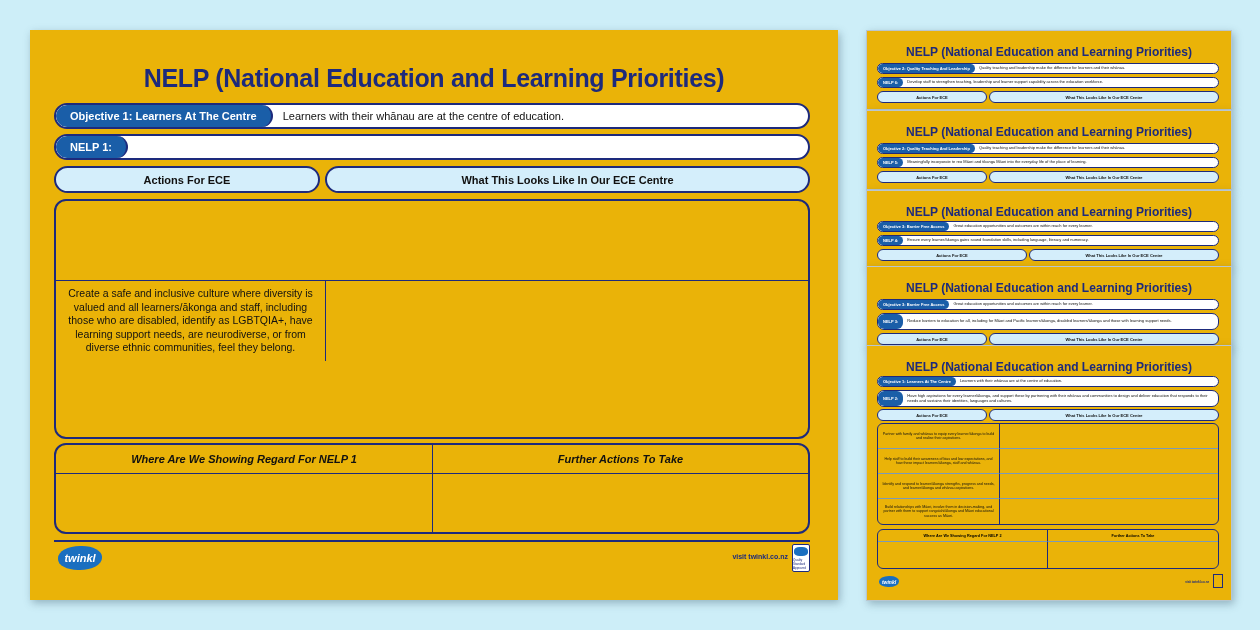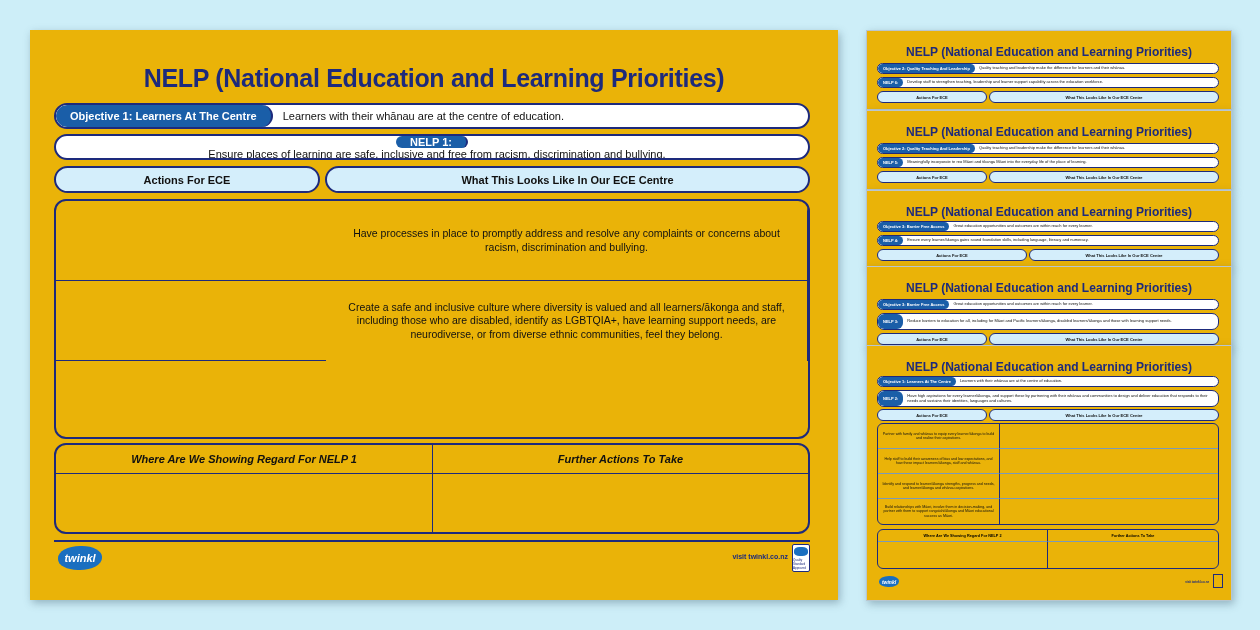--- a/index.html
+++ b/index.html
@@ -31,21 +31,21 @@
       background: #1a5ea8; color: #fff; font-weight: bold;
       font-size: 11px; height: 100%; display: flex; align-items: center;
       padding: 0 14px; border-radius: 12px;
       border-right: 2px solid #1d2a7c;
       white-space: nowrap;
     }
     .pill-row .desc {
       font-size: 11px; color: #111; padding-left: 10px;
     }
     .obj-row { top: 73px; height: 26px; }
-    .nelp-row { top: 104px; height: 26px; flex-direction: column; }
+    .nelp-row { top: 104px; height: 26px; }
     .hdr-row {
       position: absolute; top: 136px; left: 24px; width: 756px; height: 27px;
       display: flex; gap: 5px;
     }
     .hdr-pill {
       background: #d4eefb; border: 2px solid #1d2a7c; border-radius: 14px;
       display: flex; align-items: center; justify-content: center;
       font-size: 11px; font-weight: bold; color: #111;
     }
     .hdr-left { width: 266px; }
@@ -157,31 +157,29 @@
 <div class="page main-page">
   <div class="title">NELP (National Education and Learning Priorities)</div>
 
   <div class="pill-row obj-row">
     <span class="chip">Objective 1: Learners At The Centre</span>
     <span class="desc">Learners with their whānau are at the centre of education.</span>
   </div>
 
   <div class="pill-row nelp-row">
     <span class="chip">NELP 1:</span>
-    <span class="desc">Ensure places of learning are safe, inclusive and free from racism, discrimination and bullying.</span>
   </div>
 
   <div class="hdr-row">
     <div class="hdr-pill hdr-left">Actions For ECE</div>
     <div class="hdr-pill hdr-right">What This Looks Like In Our ECE Centre</div>
   </div>
 
   <div class="grid">
     <div class="cell right"></div>
-    <div class="cell">Have processes in place to promptly address and resolve any complaints or concerns about racism, discrimination and bullying.</div>
     <div class="cell right"></div>
     <div class="cell last">Create a safe and inclusive culture where diversity is valued and all learners/ākonga and staff, including those who are disabled, identify as LGBTQIA+, have learning support needs, are neurodiverse, or from diverse ethnic communities, feel they belong.</div>
     <div class="cell right last"></div>
   </div>
 
   <div class="bottom-box">
     <div class="bh l">Where Are We Showing Regard For NELP 1</div>
     <div class="bh">Further Actions To Take</div>
     <div class="bb l"></div>
     <div class="bb"></div>

